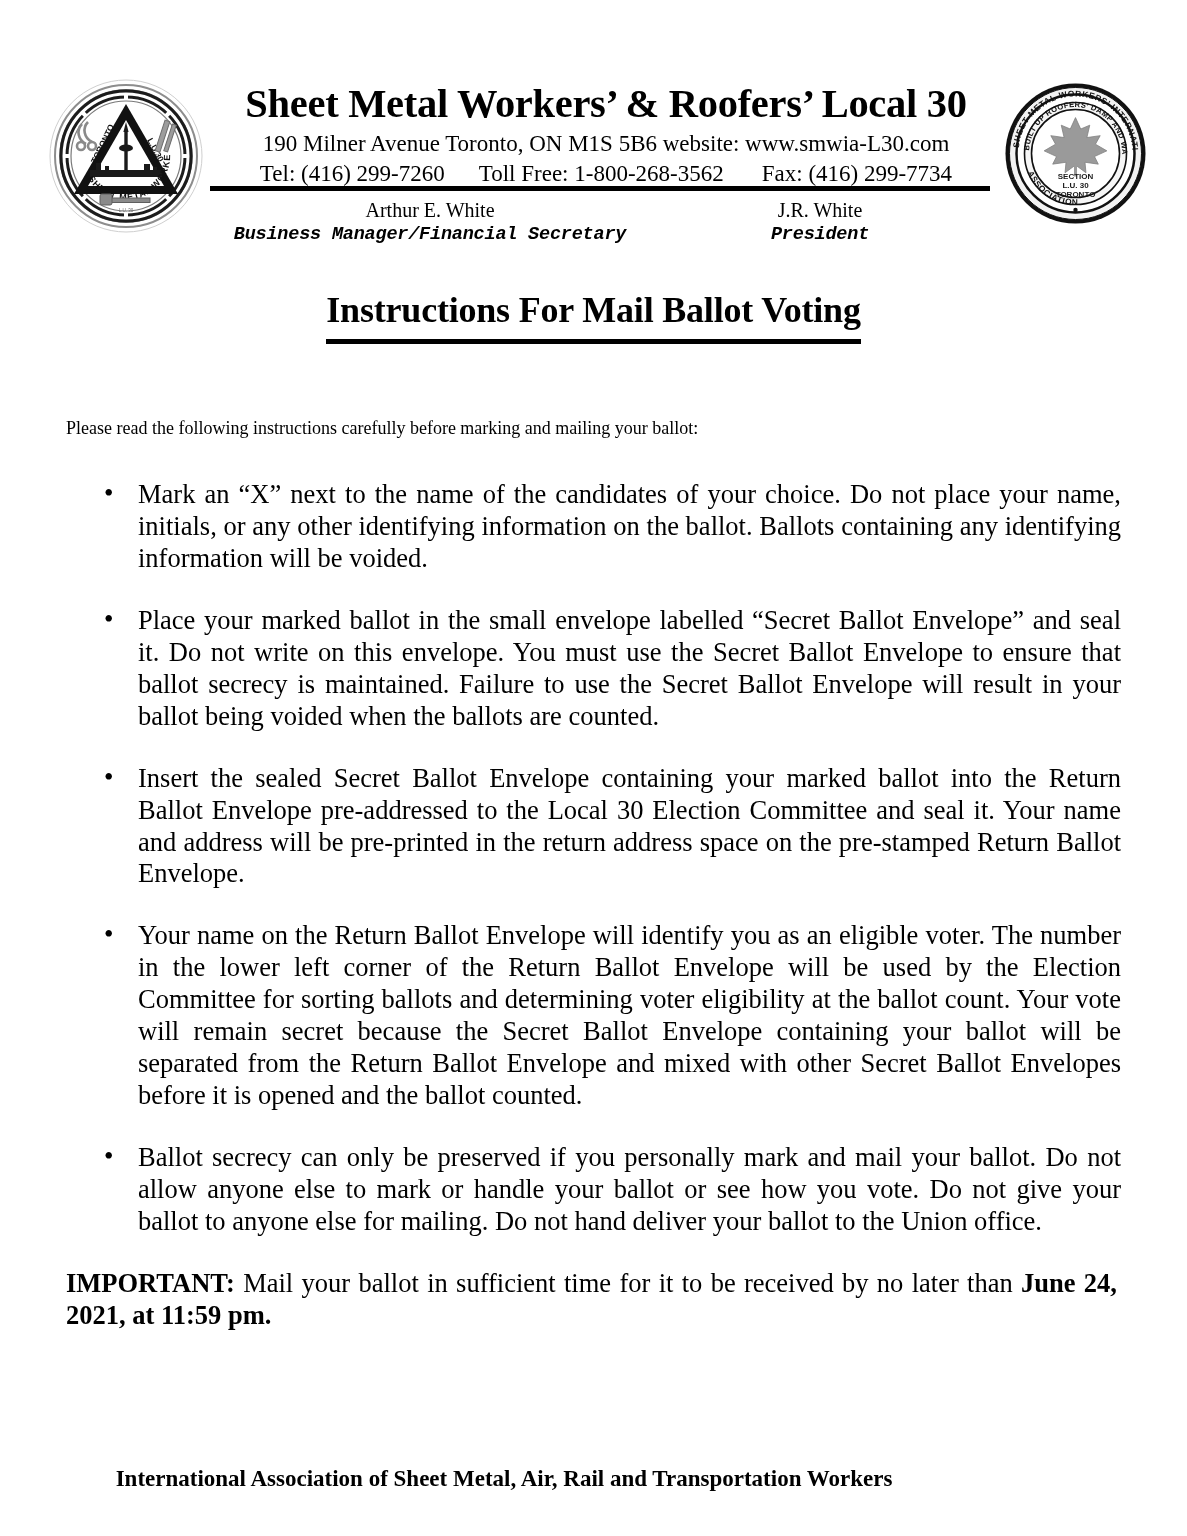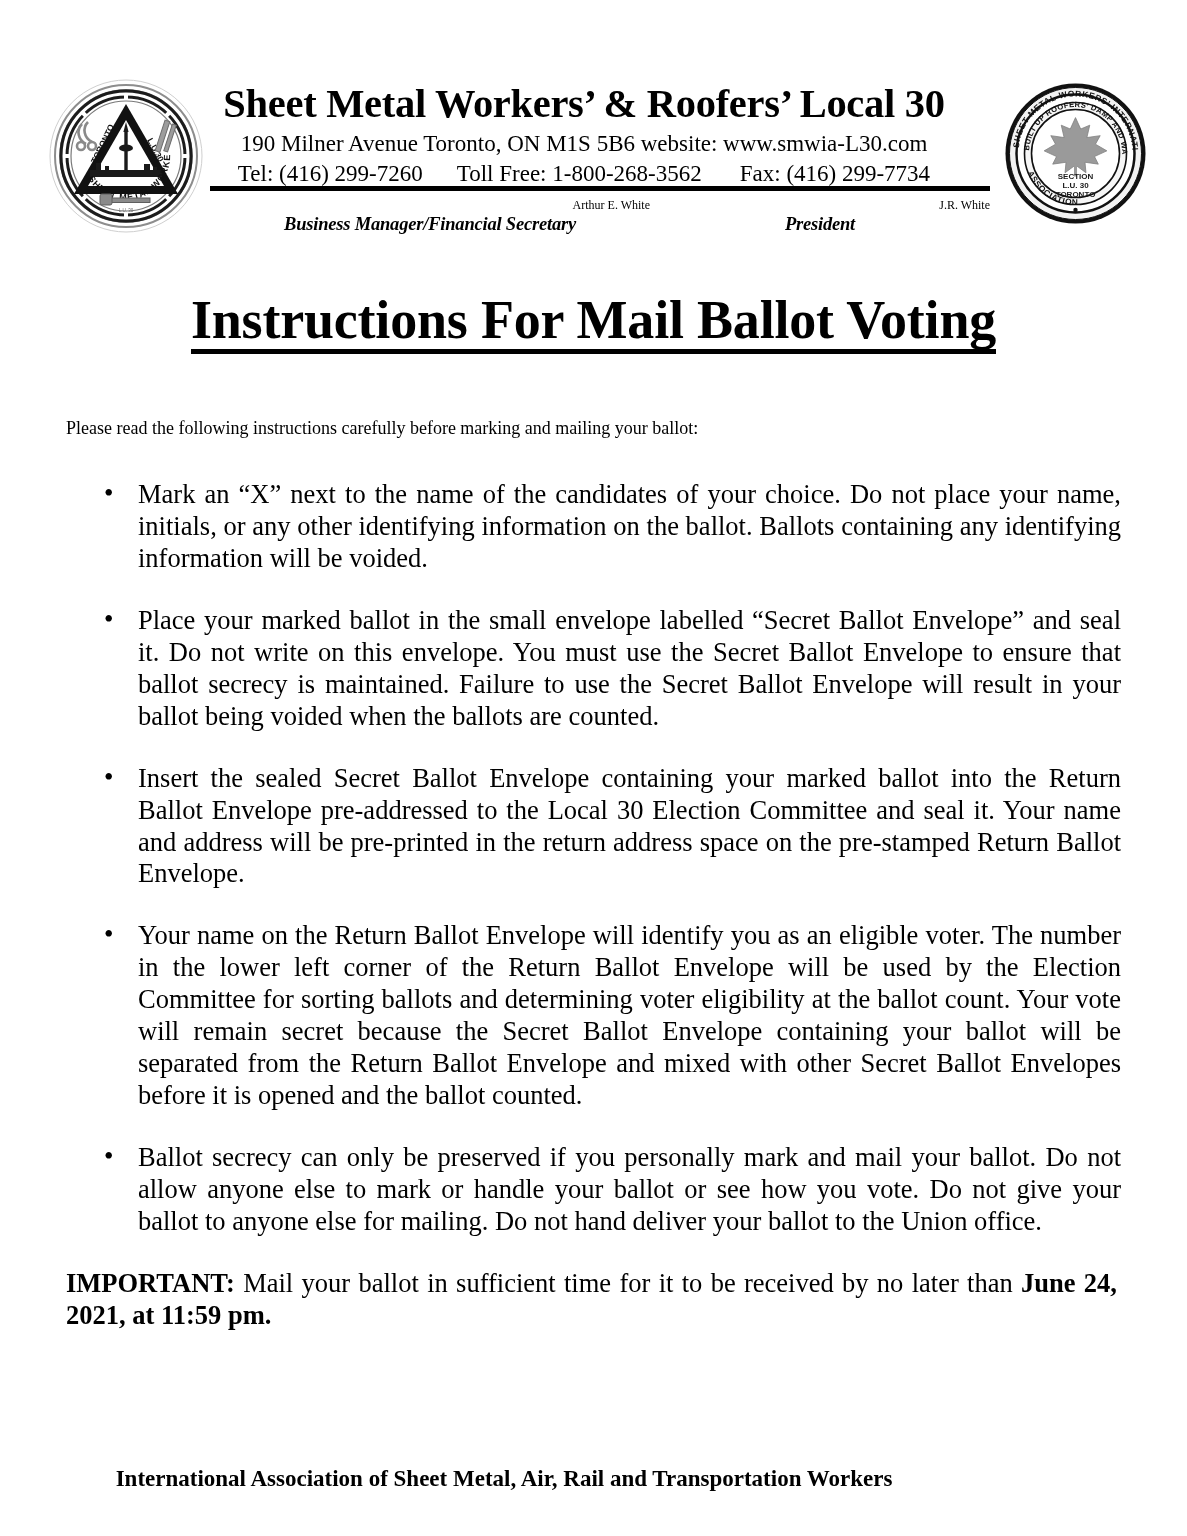--- a/index.html
+++ b/index.html
@@ -39,21 +39,21 @@
   .logo-right {
     position: absolute;
     left: 1004px;
     top: 82px;
     width: 143px;
     height: 143px;
   }
 
   .header-text {
     position: absolute;
-    left: 194px;
+    left: 216px;
     top: 84px;
     width: 780px;
     text-align: center;
   }
   .org-name {
     font-size: 40.5px;
     font-weight: bold;
     letter-spacing: -0.3px;
     line-height: 1.0;
     white-space: nowrap;
@@ -88,47 +88,46 @@
     top: 198px;
     width: 780px;
     display: flex;
   }
   .officer {
     text-align: center;
   }
   .officer.left  { width: 440px; }
   .officer.right { width: 340px; }
   .officer-name {
-    font-size: 12px;
+    font-size: 20px;
     line-height: 1.25;
-    text-align: right;
   }
   .officer-title {
     font-size: 18.5px;
     font-weight: bold;
     font-style: italic;
-    font-family: Liberation Serif, serif;
+    font-family: Liberation Mono, monospace;
     line-height: 1.25;
     letter-spacing: -0.2px;
   }
 
   
   .doc-title {
     position: absolute;
     left: 0;
     top: 292px;
     width: 1187px;
     text-align: center;
   }
   .doc-title span {
-    font-size: 54px;
+    font-size: 36px;
     font-weight: bold;
     letter-spacing: -0.2px;
     border-bottom: 5px solid #000;
-    padding-bottom: 0;
+    padding-bottom: 9px;
     display: inline-block;
     line-height: 1.05;
   }
 
   
   .content {
     position: absolute;
     left: 66px;
     top: 400px;
     width: 1055px;

